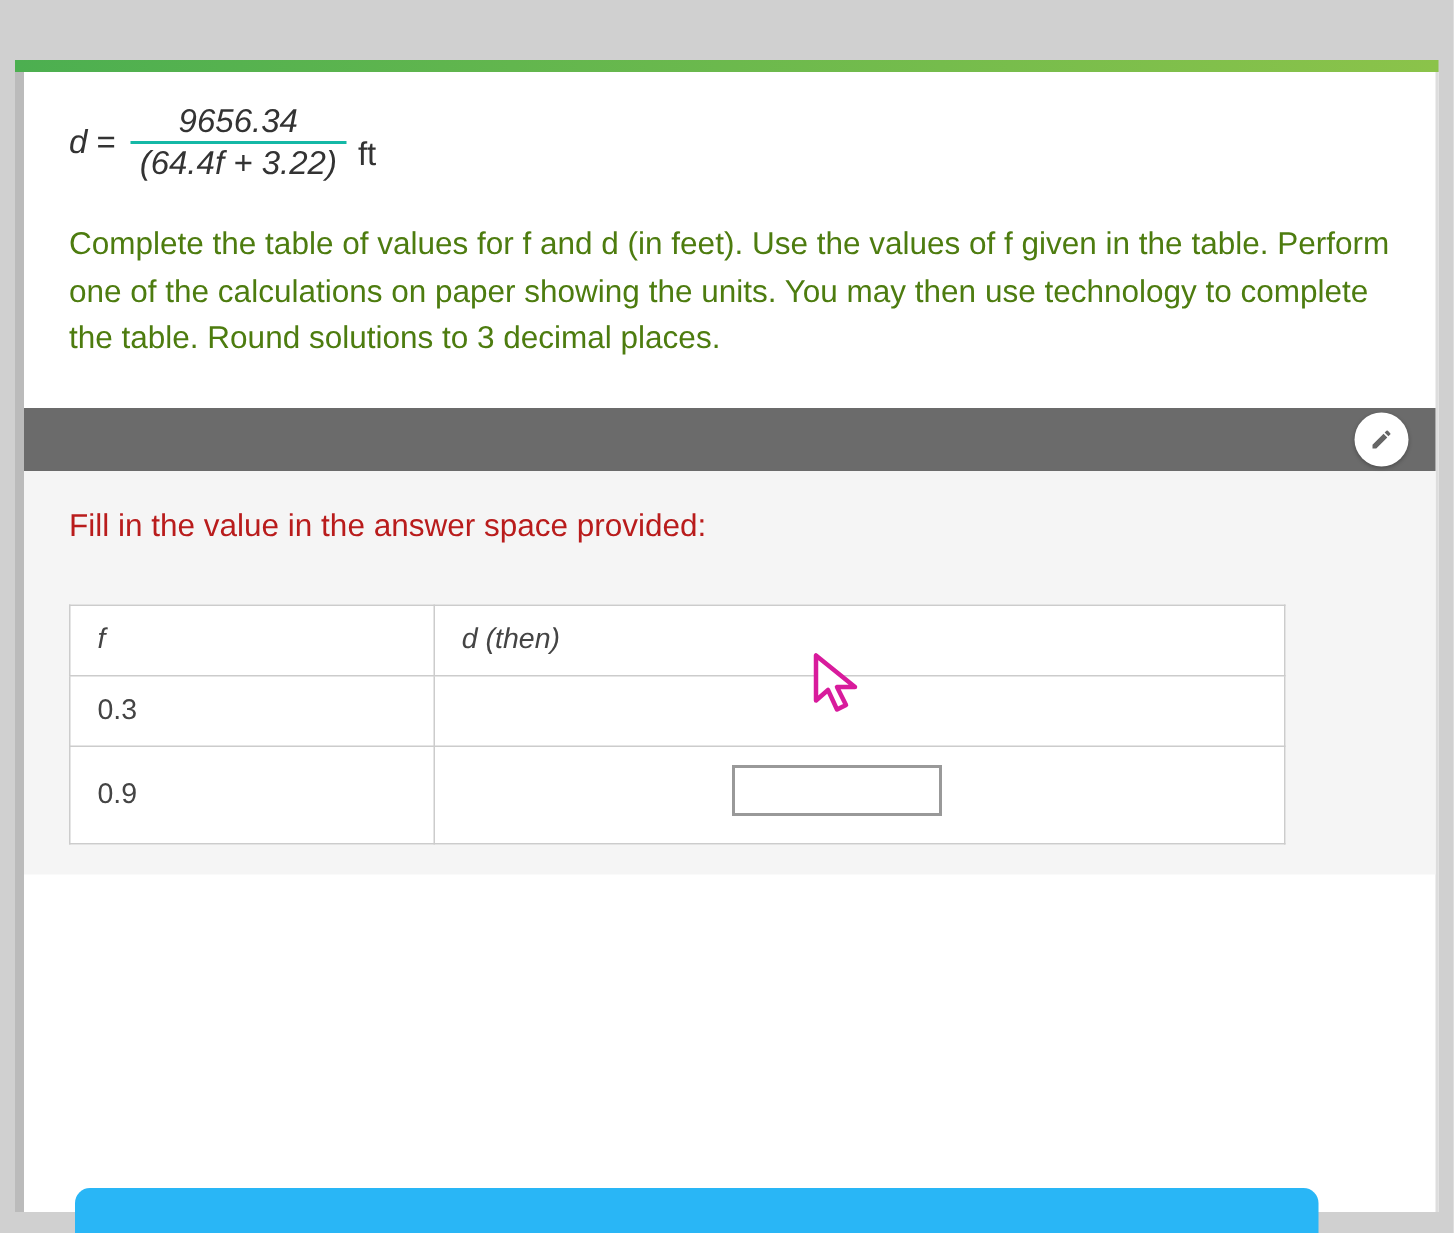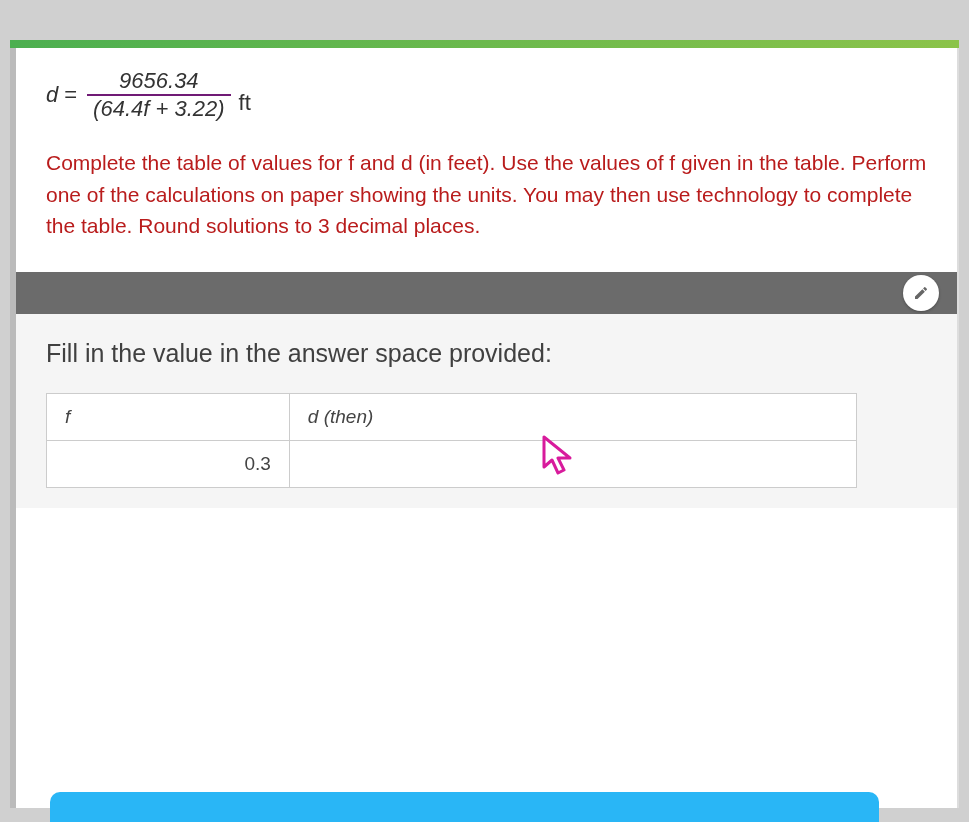--- a/index.html
+++ b/index.html
@@ -32,34 +32,34 @@
     font-size: 22px;
   }
   .fraction {
     display: inline-block;
     vertical-align: middle;
     text-align: center;
     margin: 0 4px;
   }
   .fraction .num {
     display: block;
-    border-bottom: 2px solid #701a75;
+    border-bottom: 2px solid #14b8a6;
     padding: 0 6px;
     font-style: italic;
   }
   .fraction .den {
     display: block;
     padding: 0 6px;
   }
   .formula-row { display: flex; align-items: center; font-style: italic; }
   .formula-row .eq { margin: 0 6px; font-style: normal;}
   .formula-row .unit { margin-left: 4px; font-style: normal; align-self: flex-end; margin-bottom: 6px;}
   .instructions {
     padding: 15px 26px 30px 30px;
-    color: #b91c1c;
+    color: #4d7c0f;
     font-size: 21px;
     line-height: 1.5;
   }
   .gray-bar {
     background: #6b6b6b;
     height: 42px;
     position: relative;
     margin: 0;
   }
   .edit-circle {
@@ -75,40 +75,40 @@
     align-items: center;
     justify-content: center;
     color: #666;
     box-shadow: 0 1px 3px rgba(0,0,0,0.3);
   }
   .answer-area {
     background: #f5f5f5;
     padding: 25px 30px 20px 30px;
   }
   .prompt {
-    color: #404040;
-    font-size: 25px;
-    margin-bottom: 25px;
+    color: #b91c1c;
+    font-size: 21px;
+    margin-bottom: 40px;
   }
   table.vals {
     border-collapse: collapse;
     width: 92%;
     background: #fff;
   }
   table.vals th, table.vals td {
     border: 1px solid #ccc;
     padding: 12px 18px;
     font-size: 19px;
     color: #444;
     text-align: left;
     font-weight: normal;
     height: 46px;
   }
   table.vals th { font-style: italic; }
-  table.vals td.fval { text-align: right; width: 30%; }
+  table.vals td.fval { text-align: left; width: 30%; }
   table.vals td.dval { width: 70%; position: relative; }
   .answer-input {
     border: 2px solid #999;
     width: 140px;
     height: 34px;
     display: inline-block;
     margin-left: 180px;
     background: #fff;
   }
   .cursor-overlay {
@@ -162,20 +162,26 @@
       <table class="vals">
         <tbody>
             <tr>
           <th>f</th>
           <th>d (then)</th>
         </tr>
         <tr>
           <td class="fval">0.3</td>
           <td class="dval"></td>
         </tr>
+        <tr>
+          <td class="fval">0.9</td>
+          <td class="dval">
+            <span class="answer-input"></span>
+          </td>
+        </tr>
       </tbody>
         </table>
     </div>
 
   </div>
   <div class="bluebar"></div>
 </div>
 
 <svg class="cursor-overlay" width="40" height="44" viewBox="0 0 40 44">
   <path d="M4 2 L4 32 L12 25 L18 38 L24 35 L18 23 L30 23 Z" fill="#fff" stroke="#d81b9c" stroke-width="3" stroke-linejoin="round"></path>

